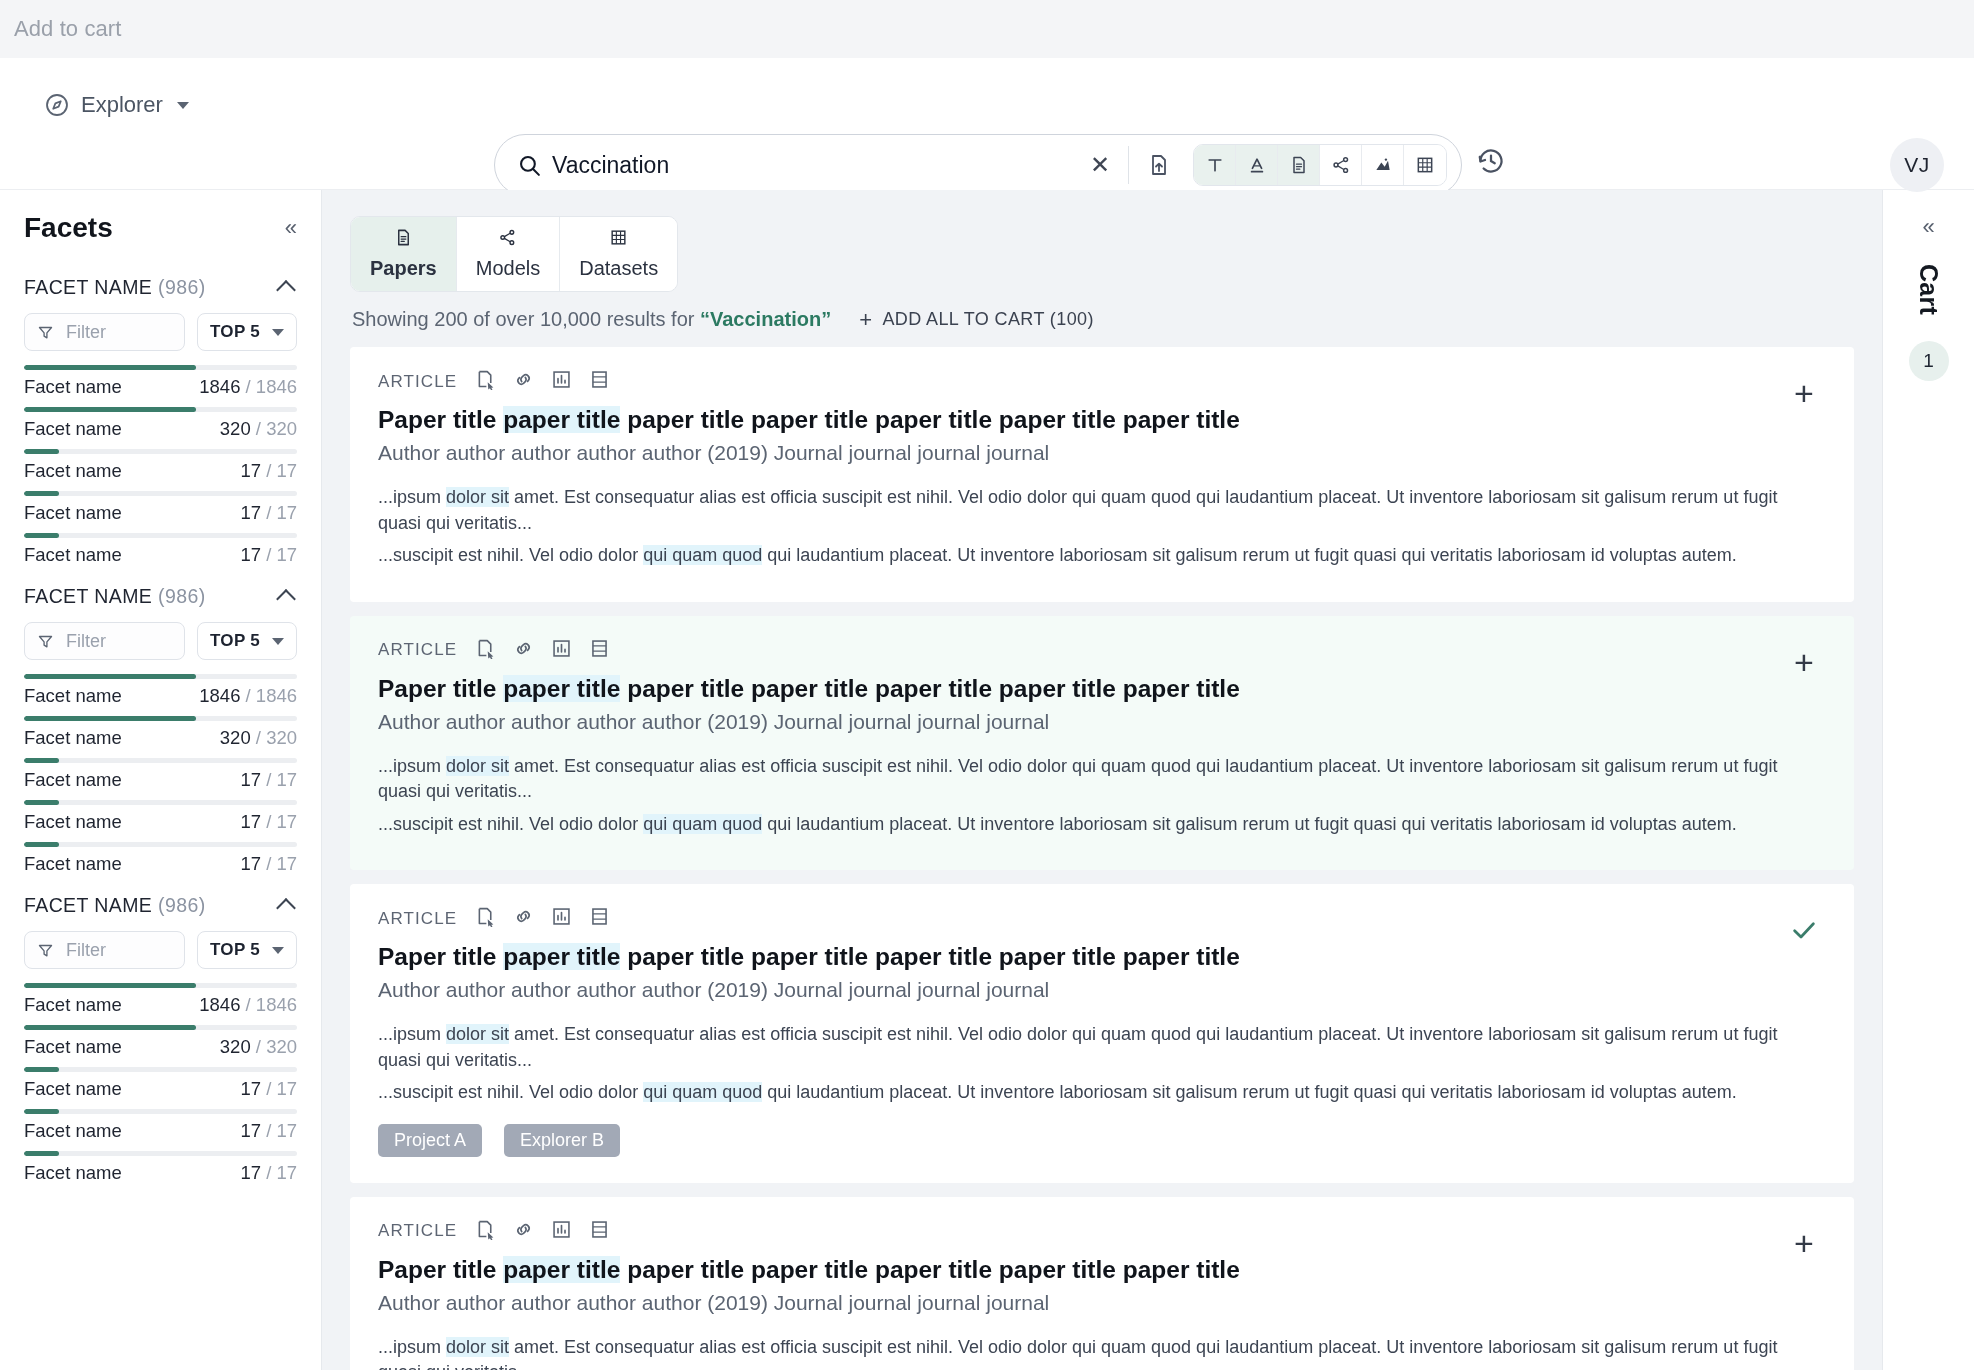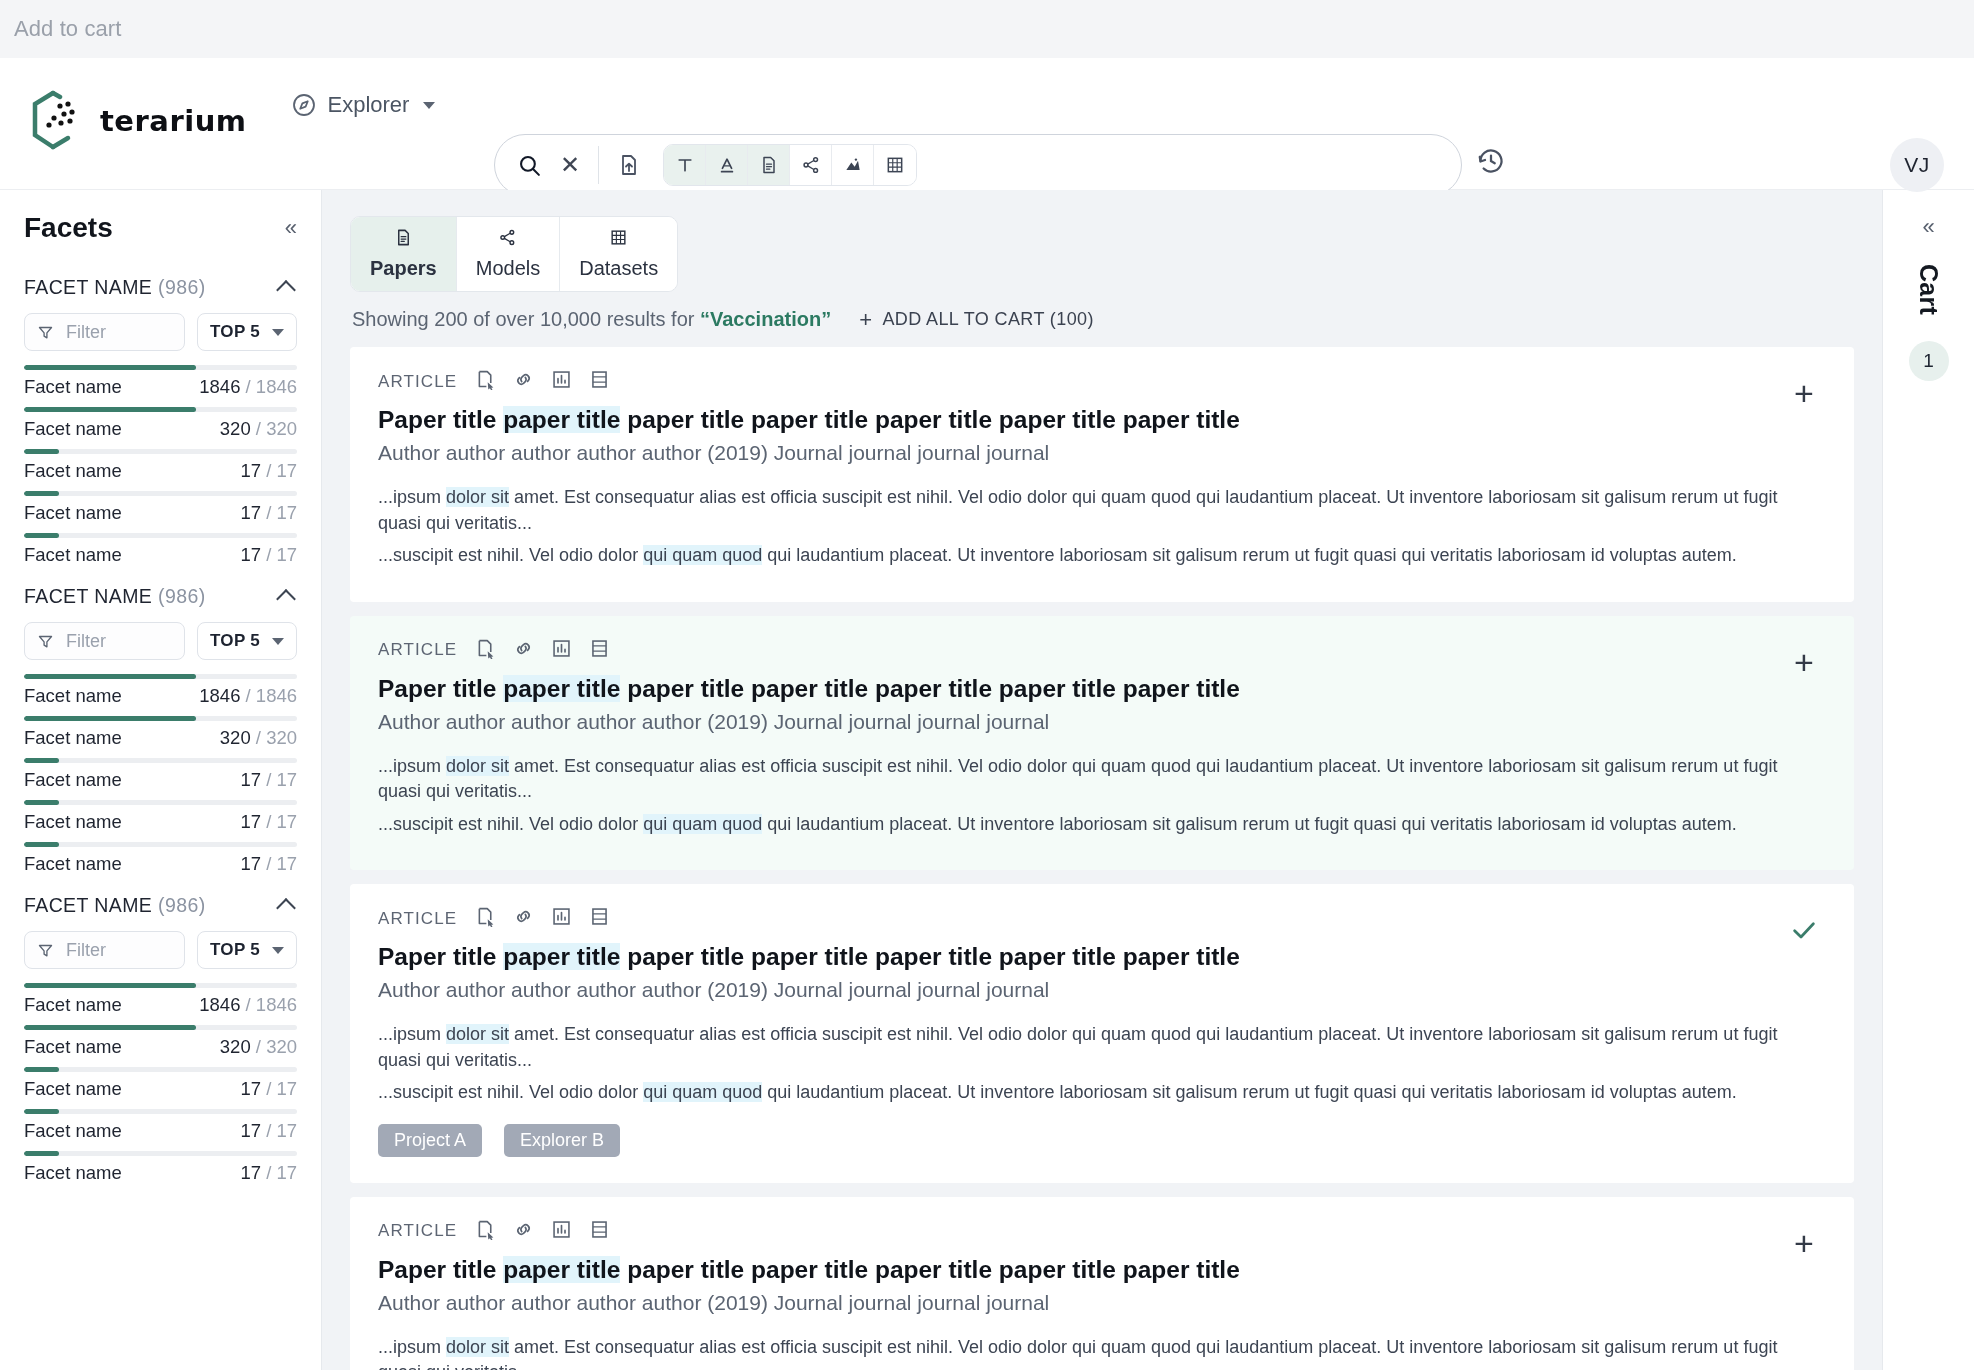--- a/index.html
+++ b/index.html
@@ -277,52 +277,37 @@
 <body>
 
 <div class="top-strip">
   <div class="label">Add to cart</div>
 </div>
 
 <div class="app">
 
   <div class="header">
 
-    <div class="brand">
-      <svg class="logo-mark" viewBox="0 0 56 62">
-        <path d="M23 3 L5 14 L5 45 L23 57" fill="none" stroke="#3b7d6b" stroke-width="4.5" stroke-linecap="round"></path>
-        <path d="M23 3 L30 7" fill="none" stroke="#3b7d6b" stroke-width="4.5" stroke-linecap="round"></path>
-        <path d="M23 57 L38 48" fill="none" stroke="#3b7d6b" stroke-width="4.5" stroke-linecap="round"></path>
-        <circle cx="30" cy="16" r="2.6" fill="#111"></circle>
-        <circle cx="38" cy="14" r="2.6" fill="#111"></circle>
-        <circle cx="34" cy="24" r="2.6" fill="#111"></circle>
-        <circle cx="42" cy="22" r="2.6" fill="#111"></circle>
-        <circle cx="24" cy="28" r="2.6" fill="#111"></circle>
-        <circle cx="31" cy="33" r="2.6" fill="#111"></circle>
-        <circle cx="40" cy="31" r="2.6" fill="#111"></circle>
-        <circle cx="19" cy="35" r="2.6" fill="#111"></circle>
-      </svg>
-      <div class="brand-name">TERArium</div>
-    </div>
 
     <div class="nav-explorer">
       <svg width="26" height="26" viewBox="0 0 24 24">
         <circle cx="12" cy="12" r="9.2" fill="none" stroke="#5b6472" stroke-width="1.7"></circle>
         <path d="M15.5 8.5 L10.5 10.5 L8.5 15.5 L13.5 13.5 Z" fill="none" stroke="#5b6472" stroke-width="1.6" stroke-linejoin="round"></path>
       </svg>
       <span class="txt">Explorer</span>
       <span class="caret-down"></span>
     </div>
 
     <div class="search-wrap">
       <div class="search-bar">
         <svg class="magnifier" width="25" height="25" viewBox="0 0 24 24">
           <circle cx="10.5" cy="10.5" r="6.6" fill="none" stroke="#111827" stroke-width="2"></circle>
           <line x1="15.4" y1="15.4" x2="21" y2="21" stroke="#111827" stroke-width="2" stroke-linecap="round"></line>
         </svg>
+        <input class="search-input" value="Vaccination" placeholder="Search" style="">
         <span class="search-clear">✕</span>
         <span class="vsep"></span>
 
         <span class="icon-btn">
           <svg width="24" height="24" viewBox="0 0 24 24">
             <path d="M6 3 h8 l4 4 v14 H6 Z" fill="none" stroke="#4a5262" stroke-width="1.8" stroke-linejoin="round"></path>
             <path d="M12 18 V11 M9 13.5 L12 10.6 L15 13.5" fill="none" stroke="#4a5262" stroke-width="1.8" stroke-linecap="round" stroke-linejoin="round"></path>
           </svg>
         </span>
 

